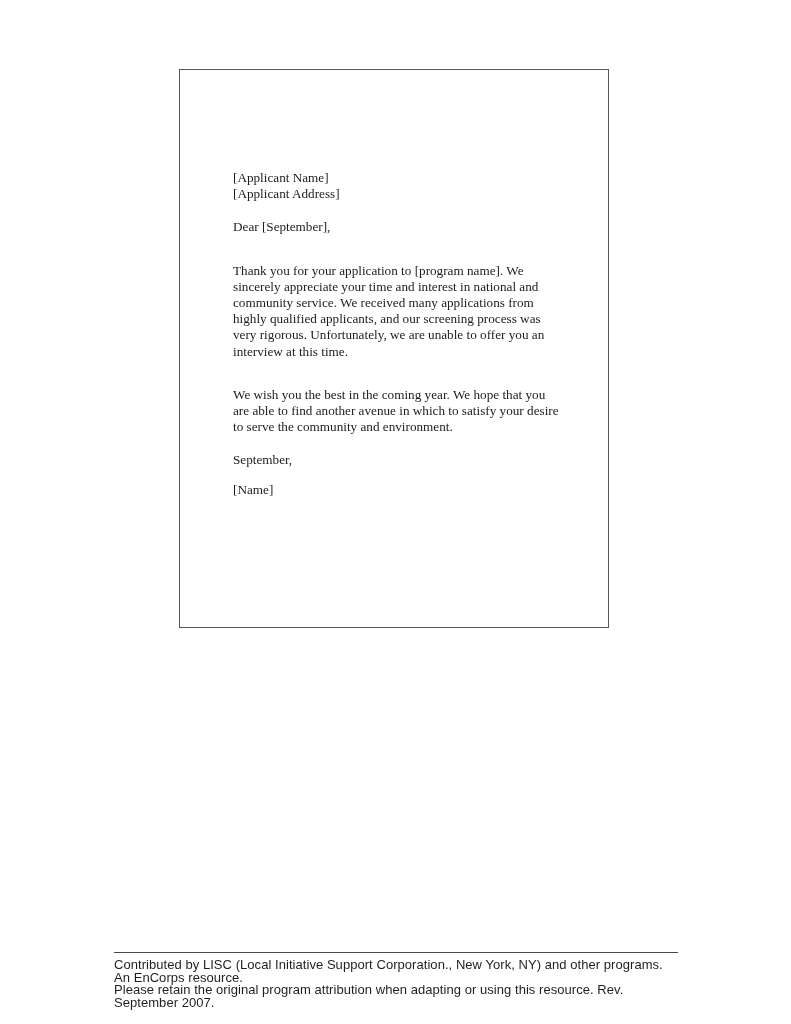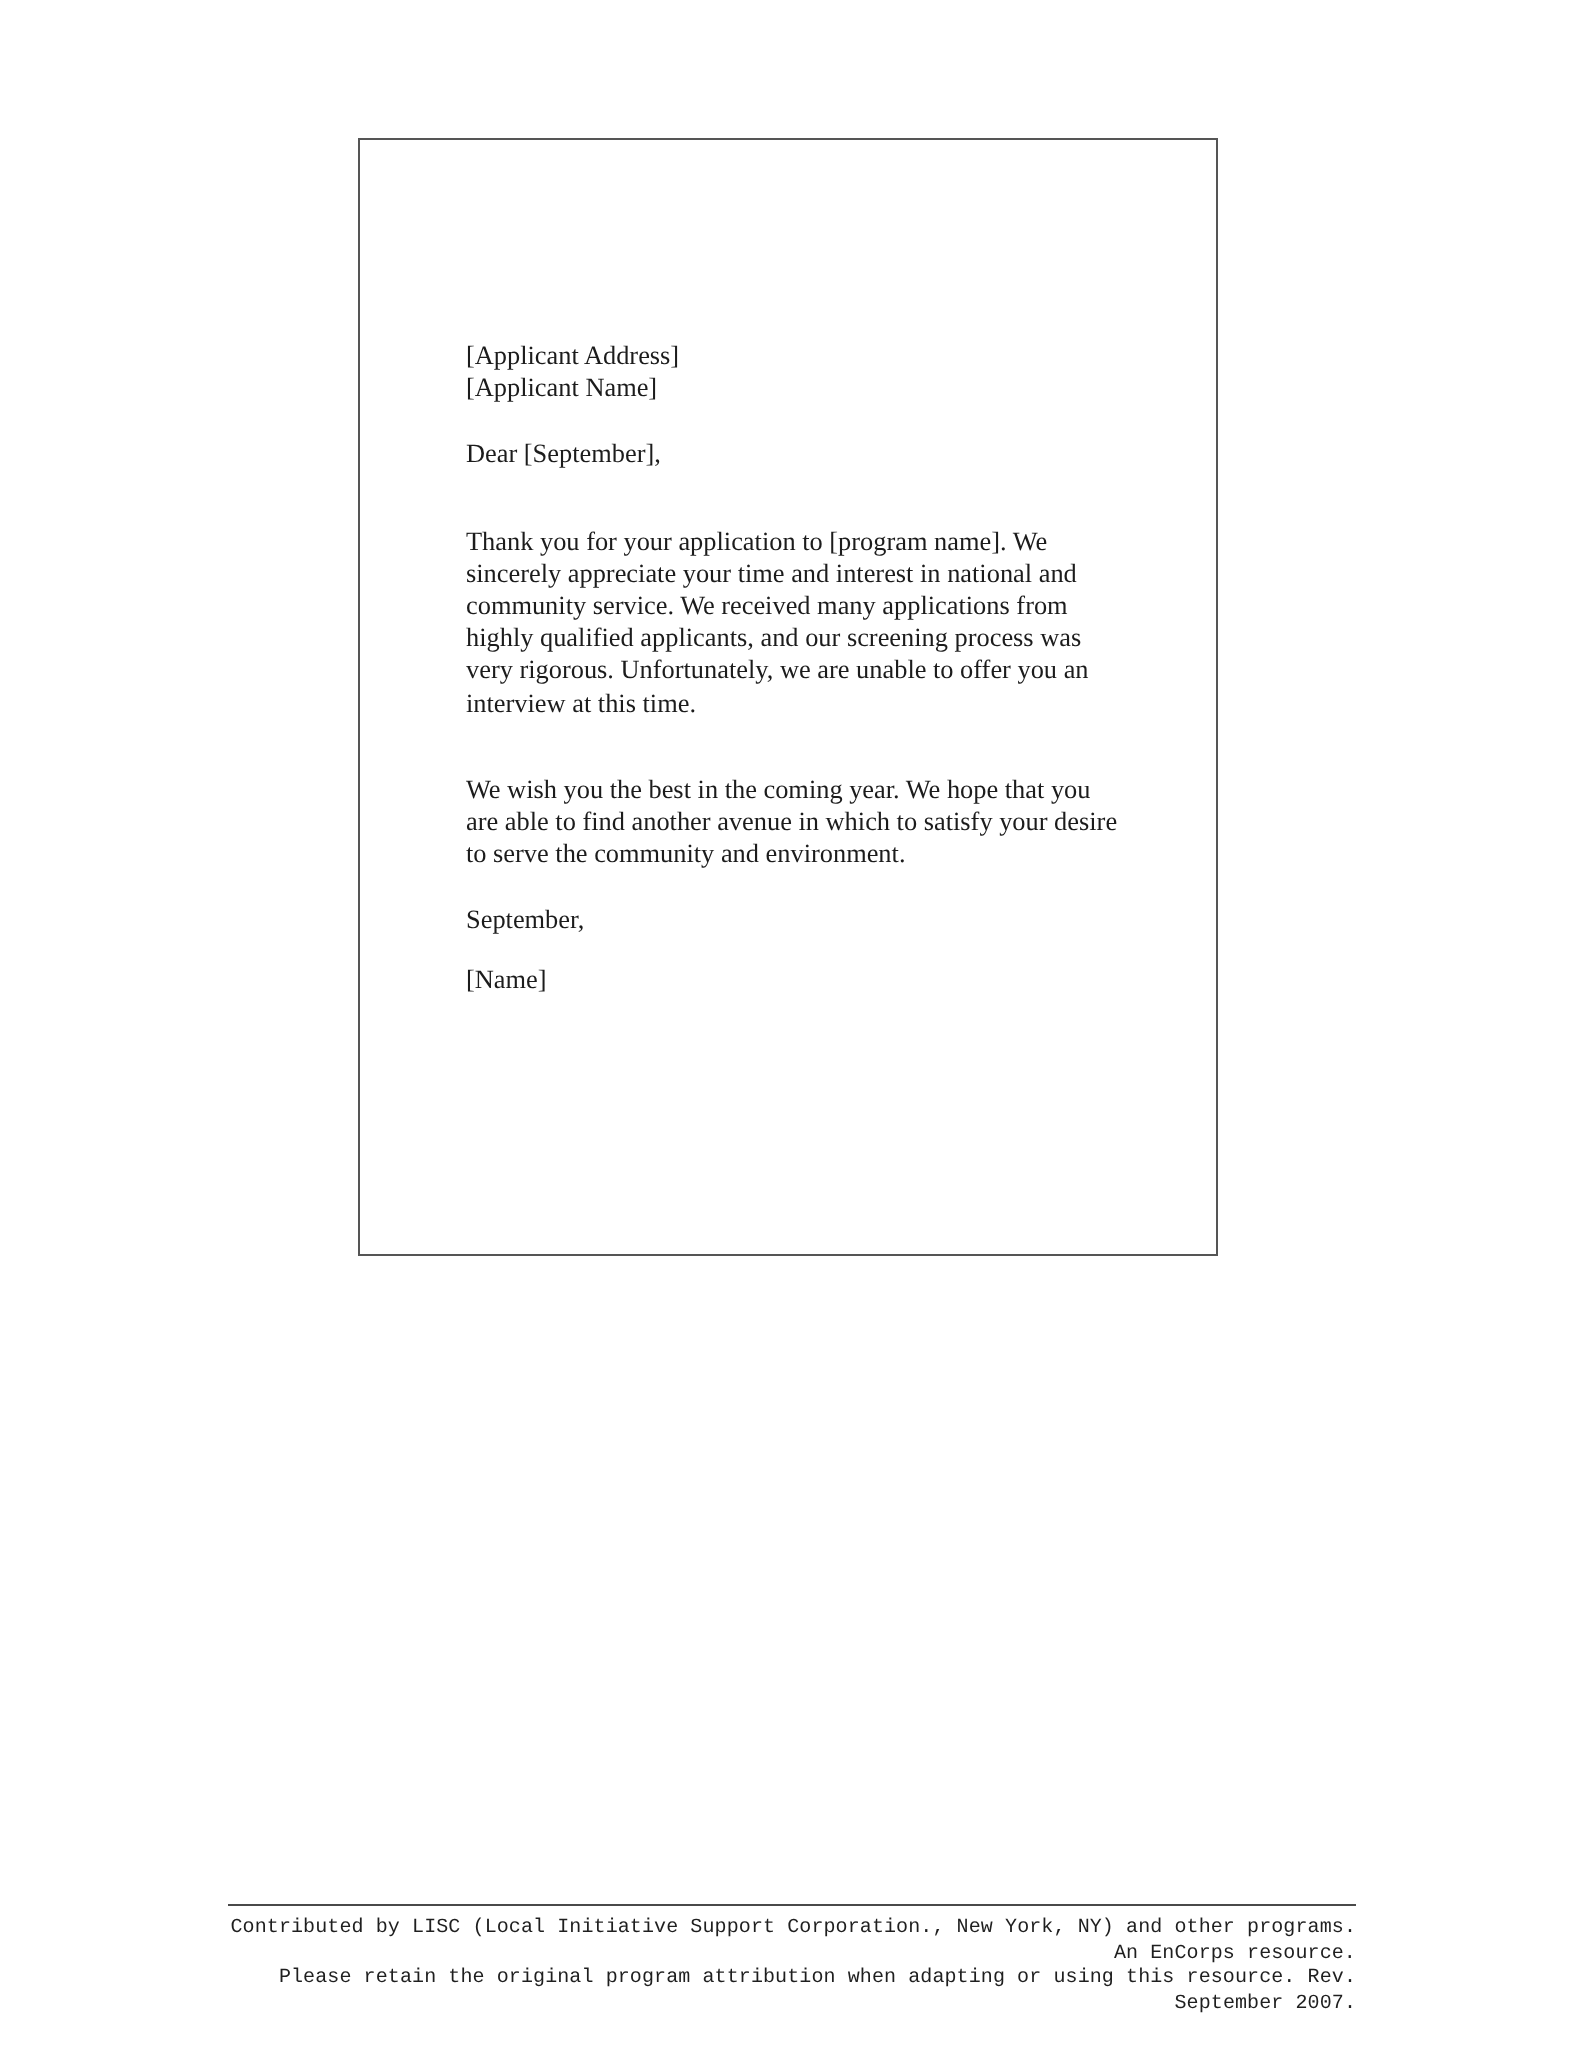--- a/index.html
+++ b/index.html
@@ -71,39 +71,38 @@
     top: 952px;
     width: 564px;
   }
   .footer-rule {
     width: 564px;
     height: 1px;
     background: #4a4a4a;
     margin: 0 0 6px 0;
   }
   .footer-text {
-    font-family: Liberation Mono, monospace;
-    font-size: 10px;
+    font-family: Liberation Sans, sans-serif;
+    font-size: 13px;
     line-height: 12.6px;
     color: #1f1f1f;
     letter-spacing: 0.05px;
-    text-align: right;
   }
   .footer-text .line { display: block; }
 </style>
 </head>
 <body>
 
 <div class="letter-box">
   <div class="letter-body">
 
 
     <div class="gap-recipient">
+      <span class="block line">[Applicant Name]</span>
       <span class="block line">[Applicant Address]</span>
-      <span class="block line">[Applicant Name]</span>
     </div>
 
     <div class="block gap-salutation">Dear [September],</div>
 
     <div class="para gap-para">Thank you for your application to [program name]. We sincerely appreciate your time and interest in national and community service. We received many applications from highly qualified applicants, and our screening process was very rigorous. Unfortunately, we are unable to offer you an interview at this time.</div>
 
     <div class="para gap-para">We wish you the best in the coming year. We hope that you are able to find another avenue in which to satisfy your desire to serve the community and environment.</div>
 
     <div class="block gap-closing">September,</div>
 

